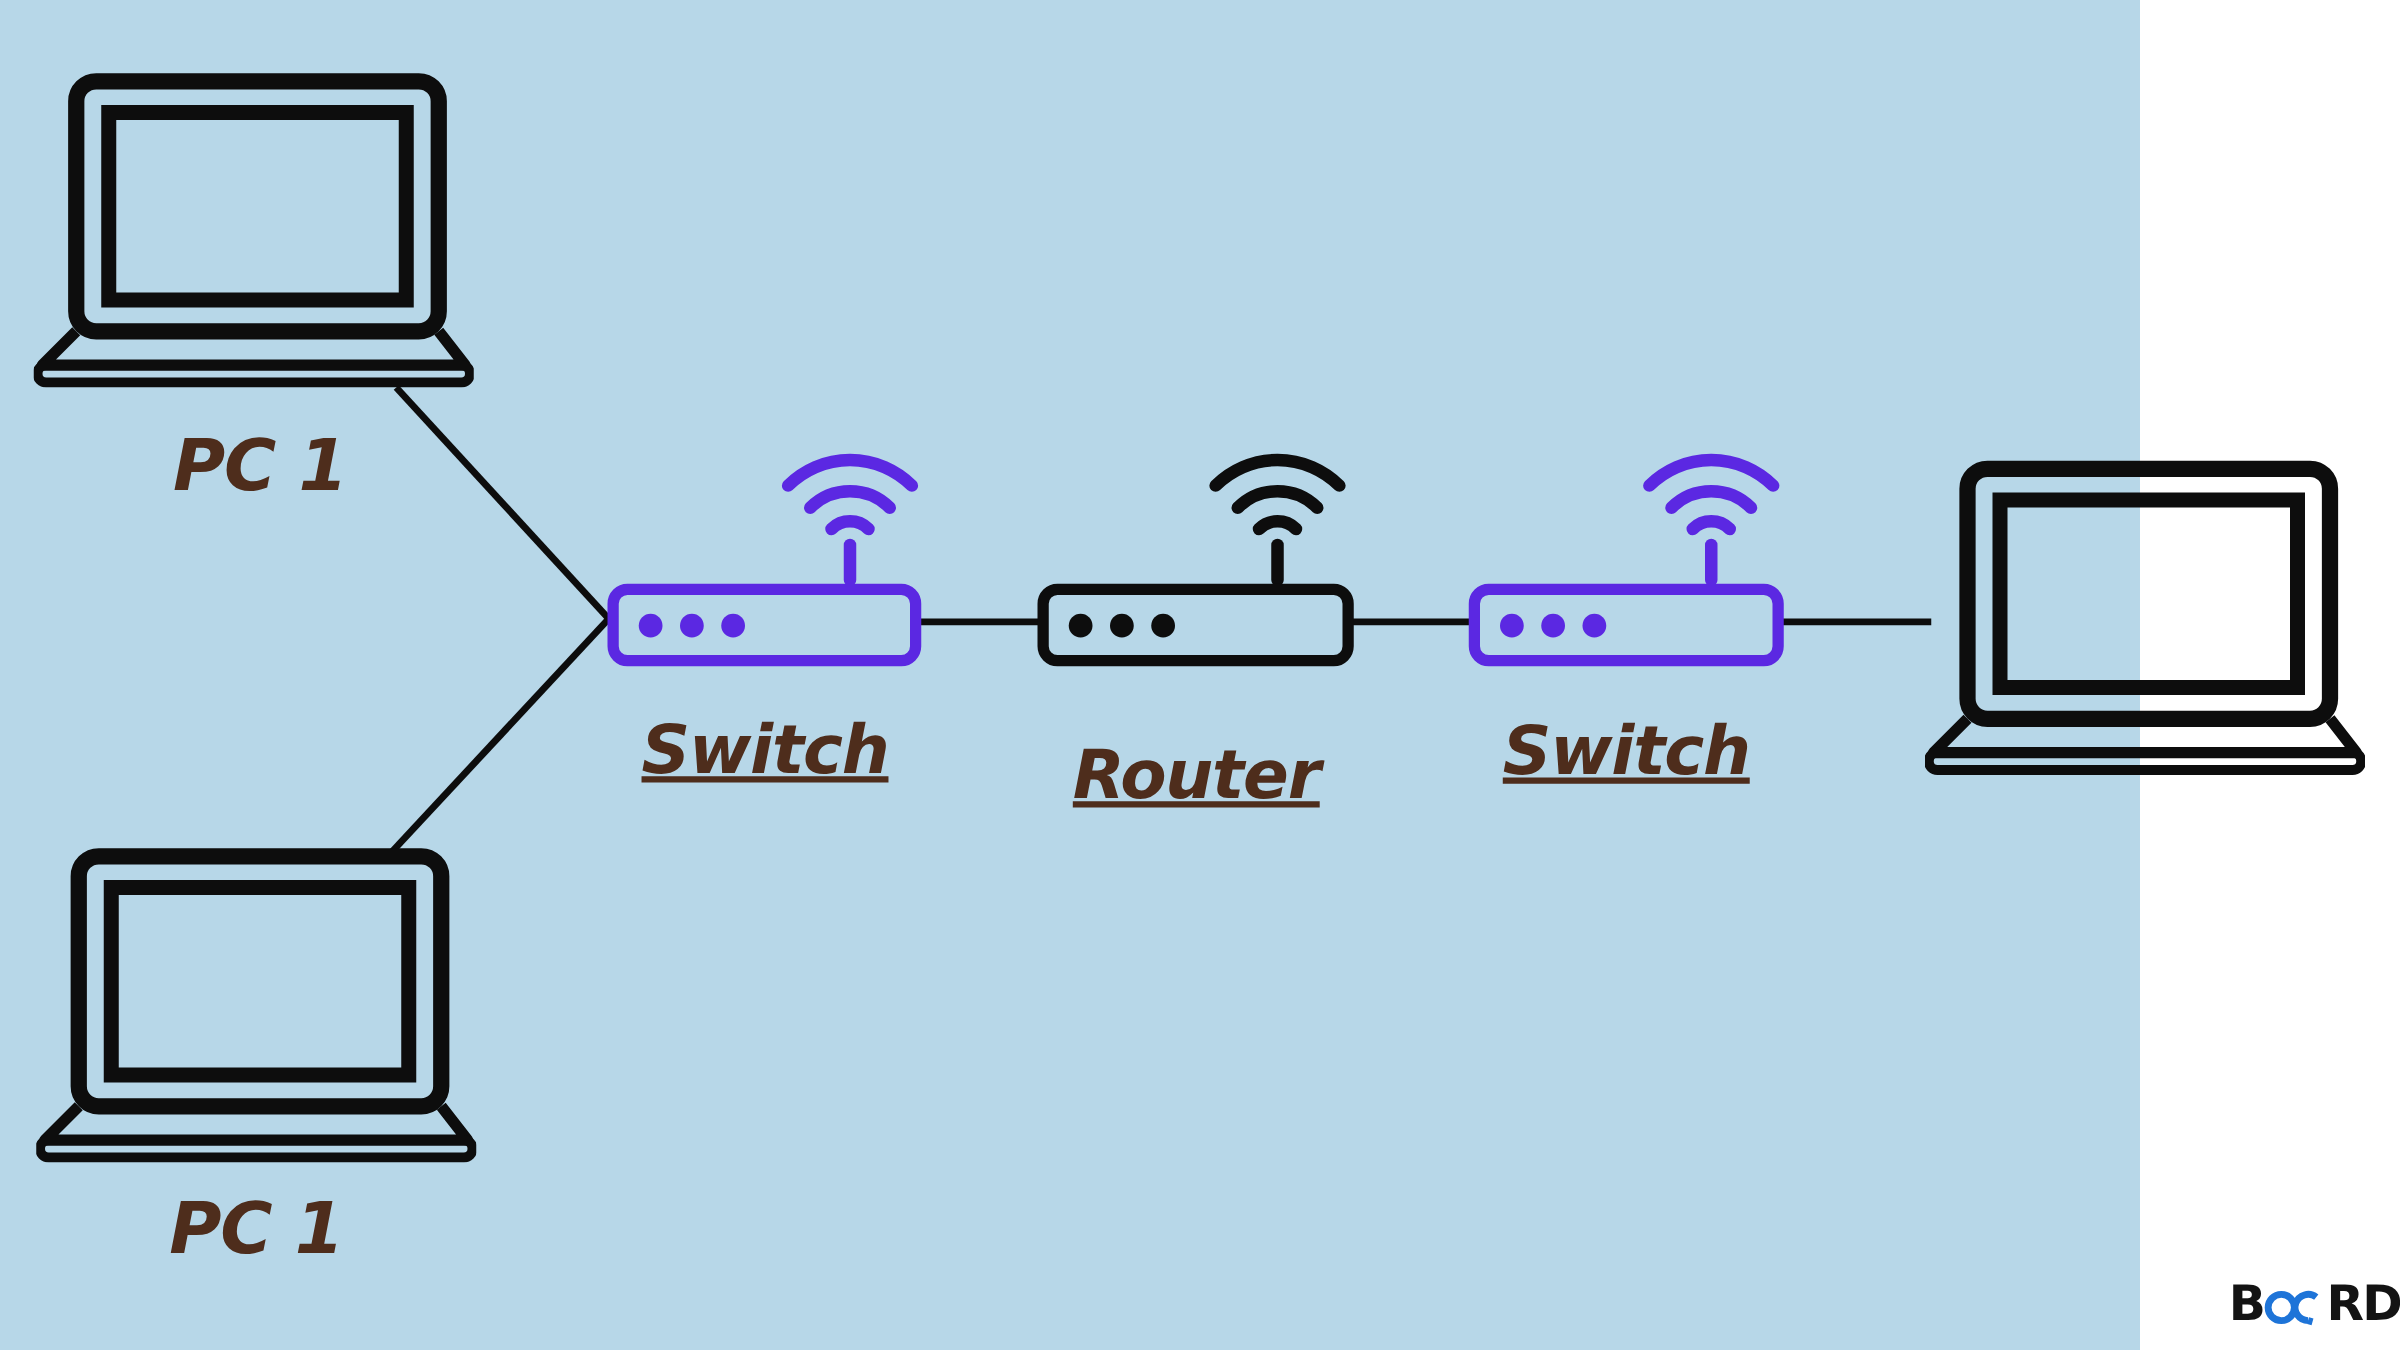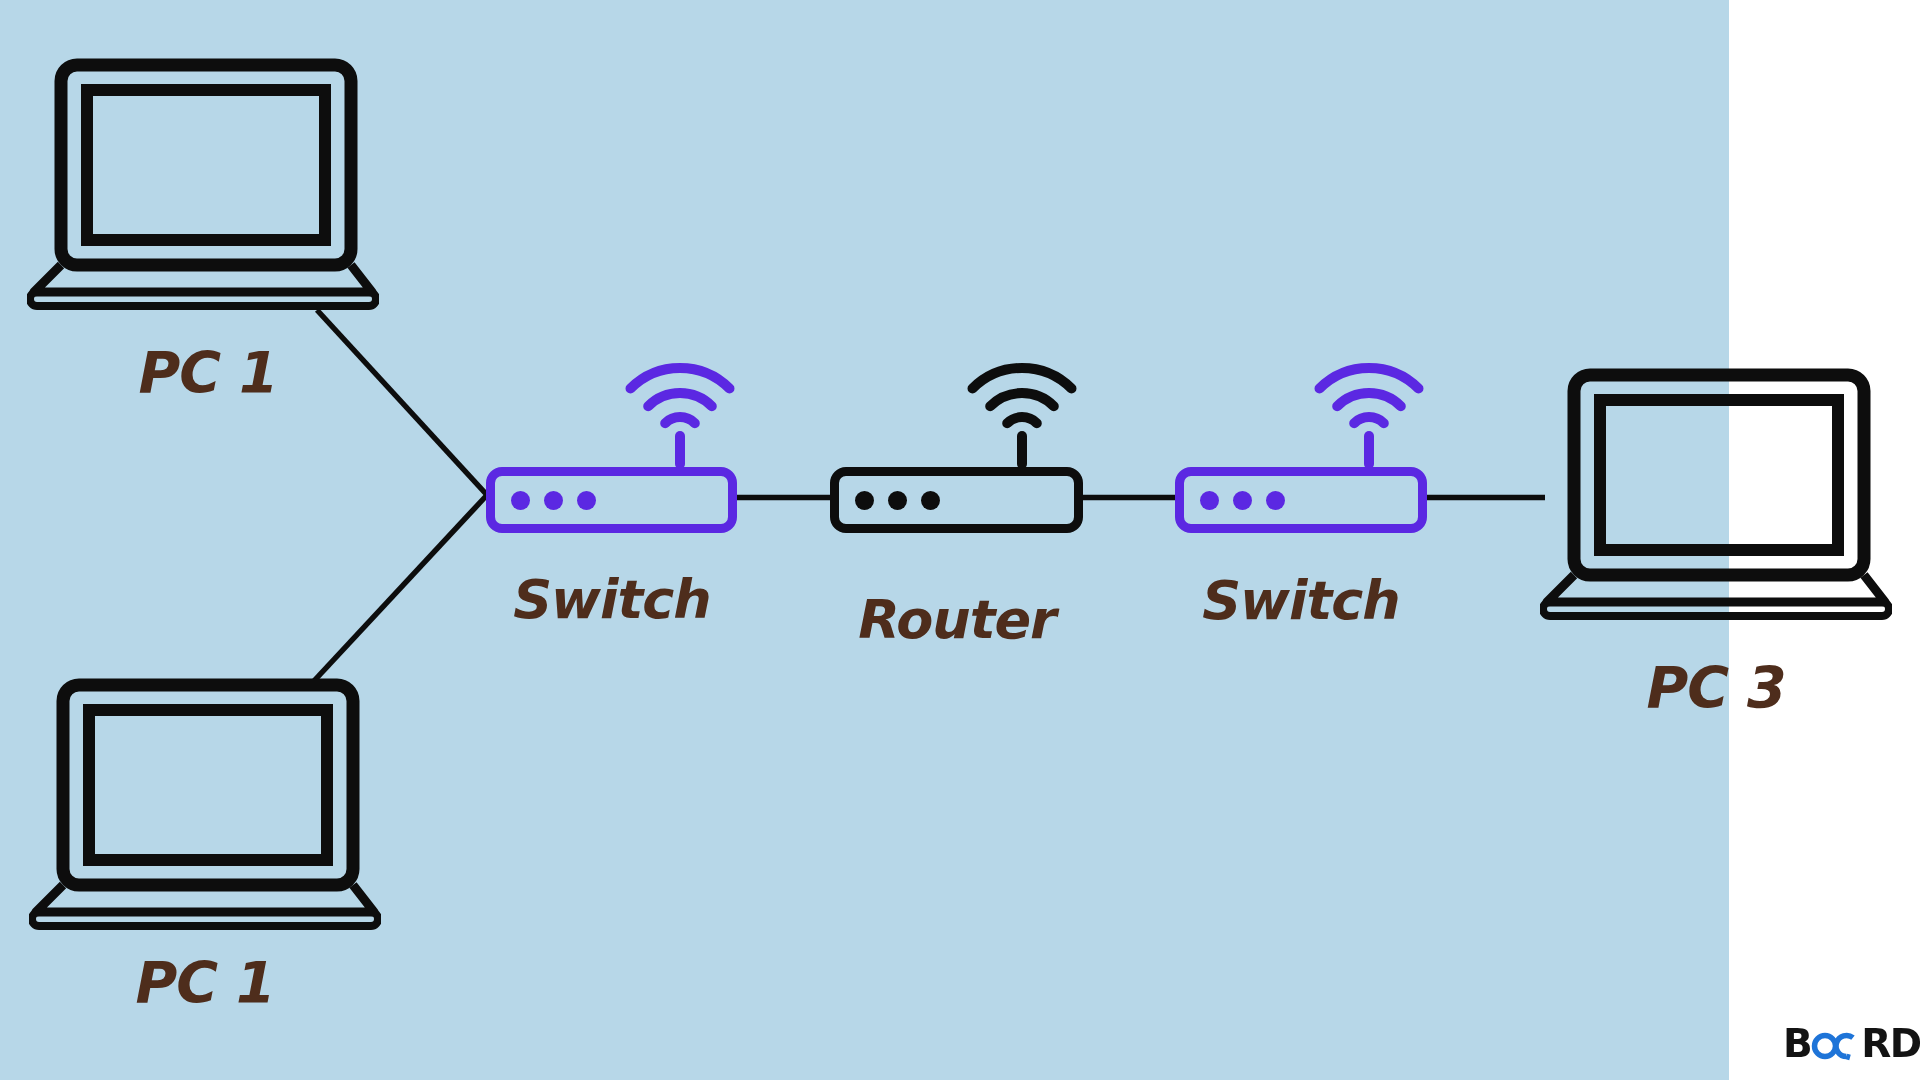--- a/index.html
+++ b/index.html
@@ -3,21 +3,20 @@
 <meta charset="utf-8">
 <style>
   html,body{margin:0;padding:0;}
   body{
     width:1920px;height:1080px;overflow:hidden;
     font-family:"DejaVu Sans","Liberation Sans",sans-serif;
   }
   .canvas{
     position:relative;width:1712px;height:1080px;
     background:var(--bg,#b7d7e8);
-    padding-left:17px;
   }
   .abs{position:absolute;}
   svg{display:block;}
   
   .wires{position:absolute;left:0;top:0;width:1920px;height:1080px;}
   .wires line{stroke:#0d0d0d;stroke-width:5.5;}
   
   .devbox{
     position:absolute;width:251px;height:66px;box-sizing:border-box;
     border:9px solid #5b28e2;border-radius:16px;
@@ -28,21 +27,21 @@
   .devbox.black .dot{background:#0d0d0d;}
   
   .purple{color:#5b28e2;}
   .black{color:#0d0d0d;}
   
   .nodelabel{
     position:absolute;transform:translateX(-50%);
     font-weight:800;font-style:italic;color:#4e2d1c;
     white-space:nowrap;letter-spacing:-1px;
   }
-  .devlabel{font-size:54px;}
+  .devlabel{font-size:54px;text-decoration:underline;}
   .pclabel{font-size:57px;}
   
   .logo{
     position:absolute;left:1783px;top:1021px;
     display:flex;align-items:center;
     font-weight:800;font-size:39px;color:#131313;letter-spacing:-1.5px;
   }
   .logo .rings{margin:4px -1px 0 -1px;}
 </style>
 </head>
@@ -111,21 +110,20 @@
   <div class="devbox" style="left:1175px;top:467px;width:252px">
     <span class="dot"></span>
     <span class="dot"></span>
     <span class="dot"></span>
   </div>
   <div class="nodelabel devlabel" style="left:1301px;top:569px">Switch</div>
 
   <svg class="abs black" style="left:1540px;top:368px" width="352" height="252" viewBox="0 0 352 252">
     <use href="#laptop"></use>
   </svg>
-  <div class="nodelabel pclabel" style="left:1716px;top:655px">PC 3</div>
 
   <div class="logo">
     <span>B</span>
     <svg class="rings" width="52" height="32" viewBox="0 0 52 32" fill="none" stroke="#1e74d8" stroke-width="5.5">
       <circle cx="15" cy="16" r="10.5"></circle>
       <path d="M36.5 26.5 A10.5 10.5 0 1 1 43 7.7 M36.5 26.5 L40 27.5"></path>
     </svg>
     <span>RD</span>
   </div>
 

